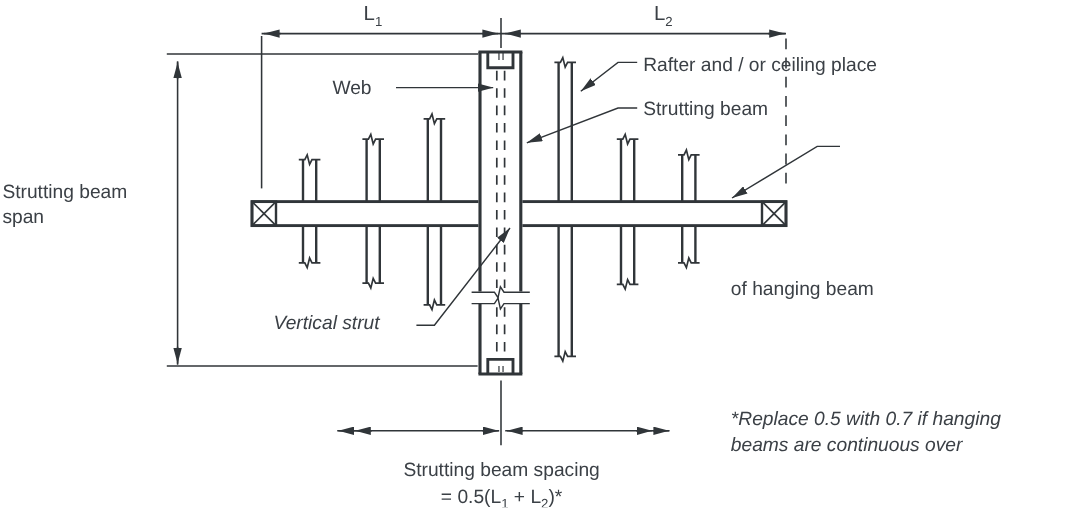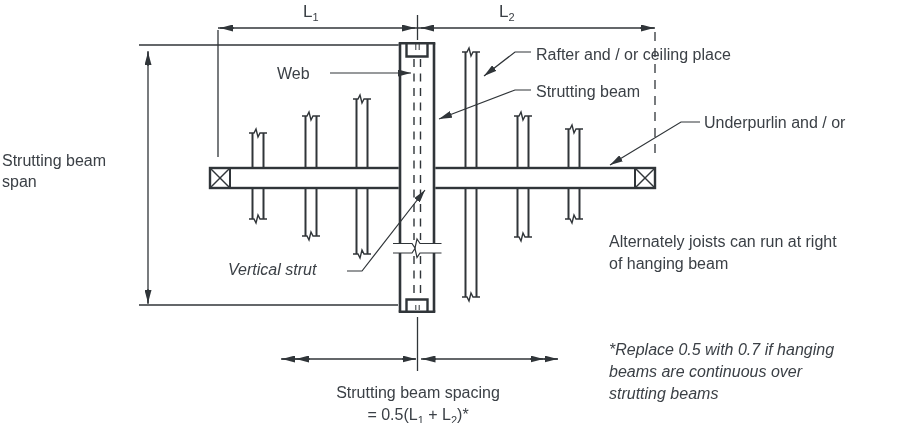--- a/index.html
+++ b/index.html
@@ -159,48 +159,45 @@
       <path d="M330,73 L411,73" marker-end="url(#arr)"></path>
       <path d="M531,52 L515,52 L484,76" marker-end="url(#arr)"></path>
       <path d="M531,90 L515,90 L439,119" marker-end="url(#arr)"></path>
       <path d="M700,122 L681,122 L610,165" marker-end="url(#arr)"></path>
       <path d="M347,271 L362,271 L425,190" marker-end="url(#arr)"></path>
     </g>
   </svg>
 
   <div class="dim-lbl" style="left:303px;top:2px;"><span>L</span><sub>1</sub></div>
 
-  <div class="dim-lbl" style="left:499px;top:2px;"><span>L</span><sub>2</sub></div>
+  <div class="dim-lbl" style="left:545px;top:2px;"><span>L</span><sub>2</sub></div>
 
   <div class="lbl" style="left:2px;top:150px;">
     <div>Strutting beam</div>
     <div>span</div>
   </div>
 
   <div class="lbl" style="left:277px;top:63px;">Web</div>
 
   <div class="lbl" style="left:536px;top:44px;">Rafter and / or ceiling place</div>
 
   <div class="lbl" style="left:536px;top:81px;">Strutting beam</div>
 
   <div class="lbl" style="left:704px;top:112px;">
-    <div>Underpurlin and / or</div>
   </div>
 
   <div class="lbl" style="left:228px;top:259px;font-style:italic;">Vertical strut</div>
 
   <div class="note" style="left:609px;top:231px;">
-    <div>Alternately joists can run at right</div>
     <div>of hanging beam</div>
   </div>
 
   <div class="note italic" style="left:609px;top:339px;">
     <div>*Replace 0.5 with 0.7 if hanging</div>
     <div>beams are continuous over</div>
-    <div>strutting beams</div>
   </div>
 
   <div id="spacing-block">
     <div>Strutting beam spacing</div>
     <div class="formula"><span>= 0.5(L</span><sub>1</sub><span> + L</span><sub>2</sub><span>)*</span></div>
   </div>
 
 </div>
 
 </body></html>

